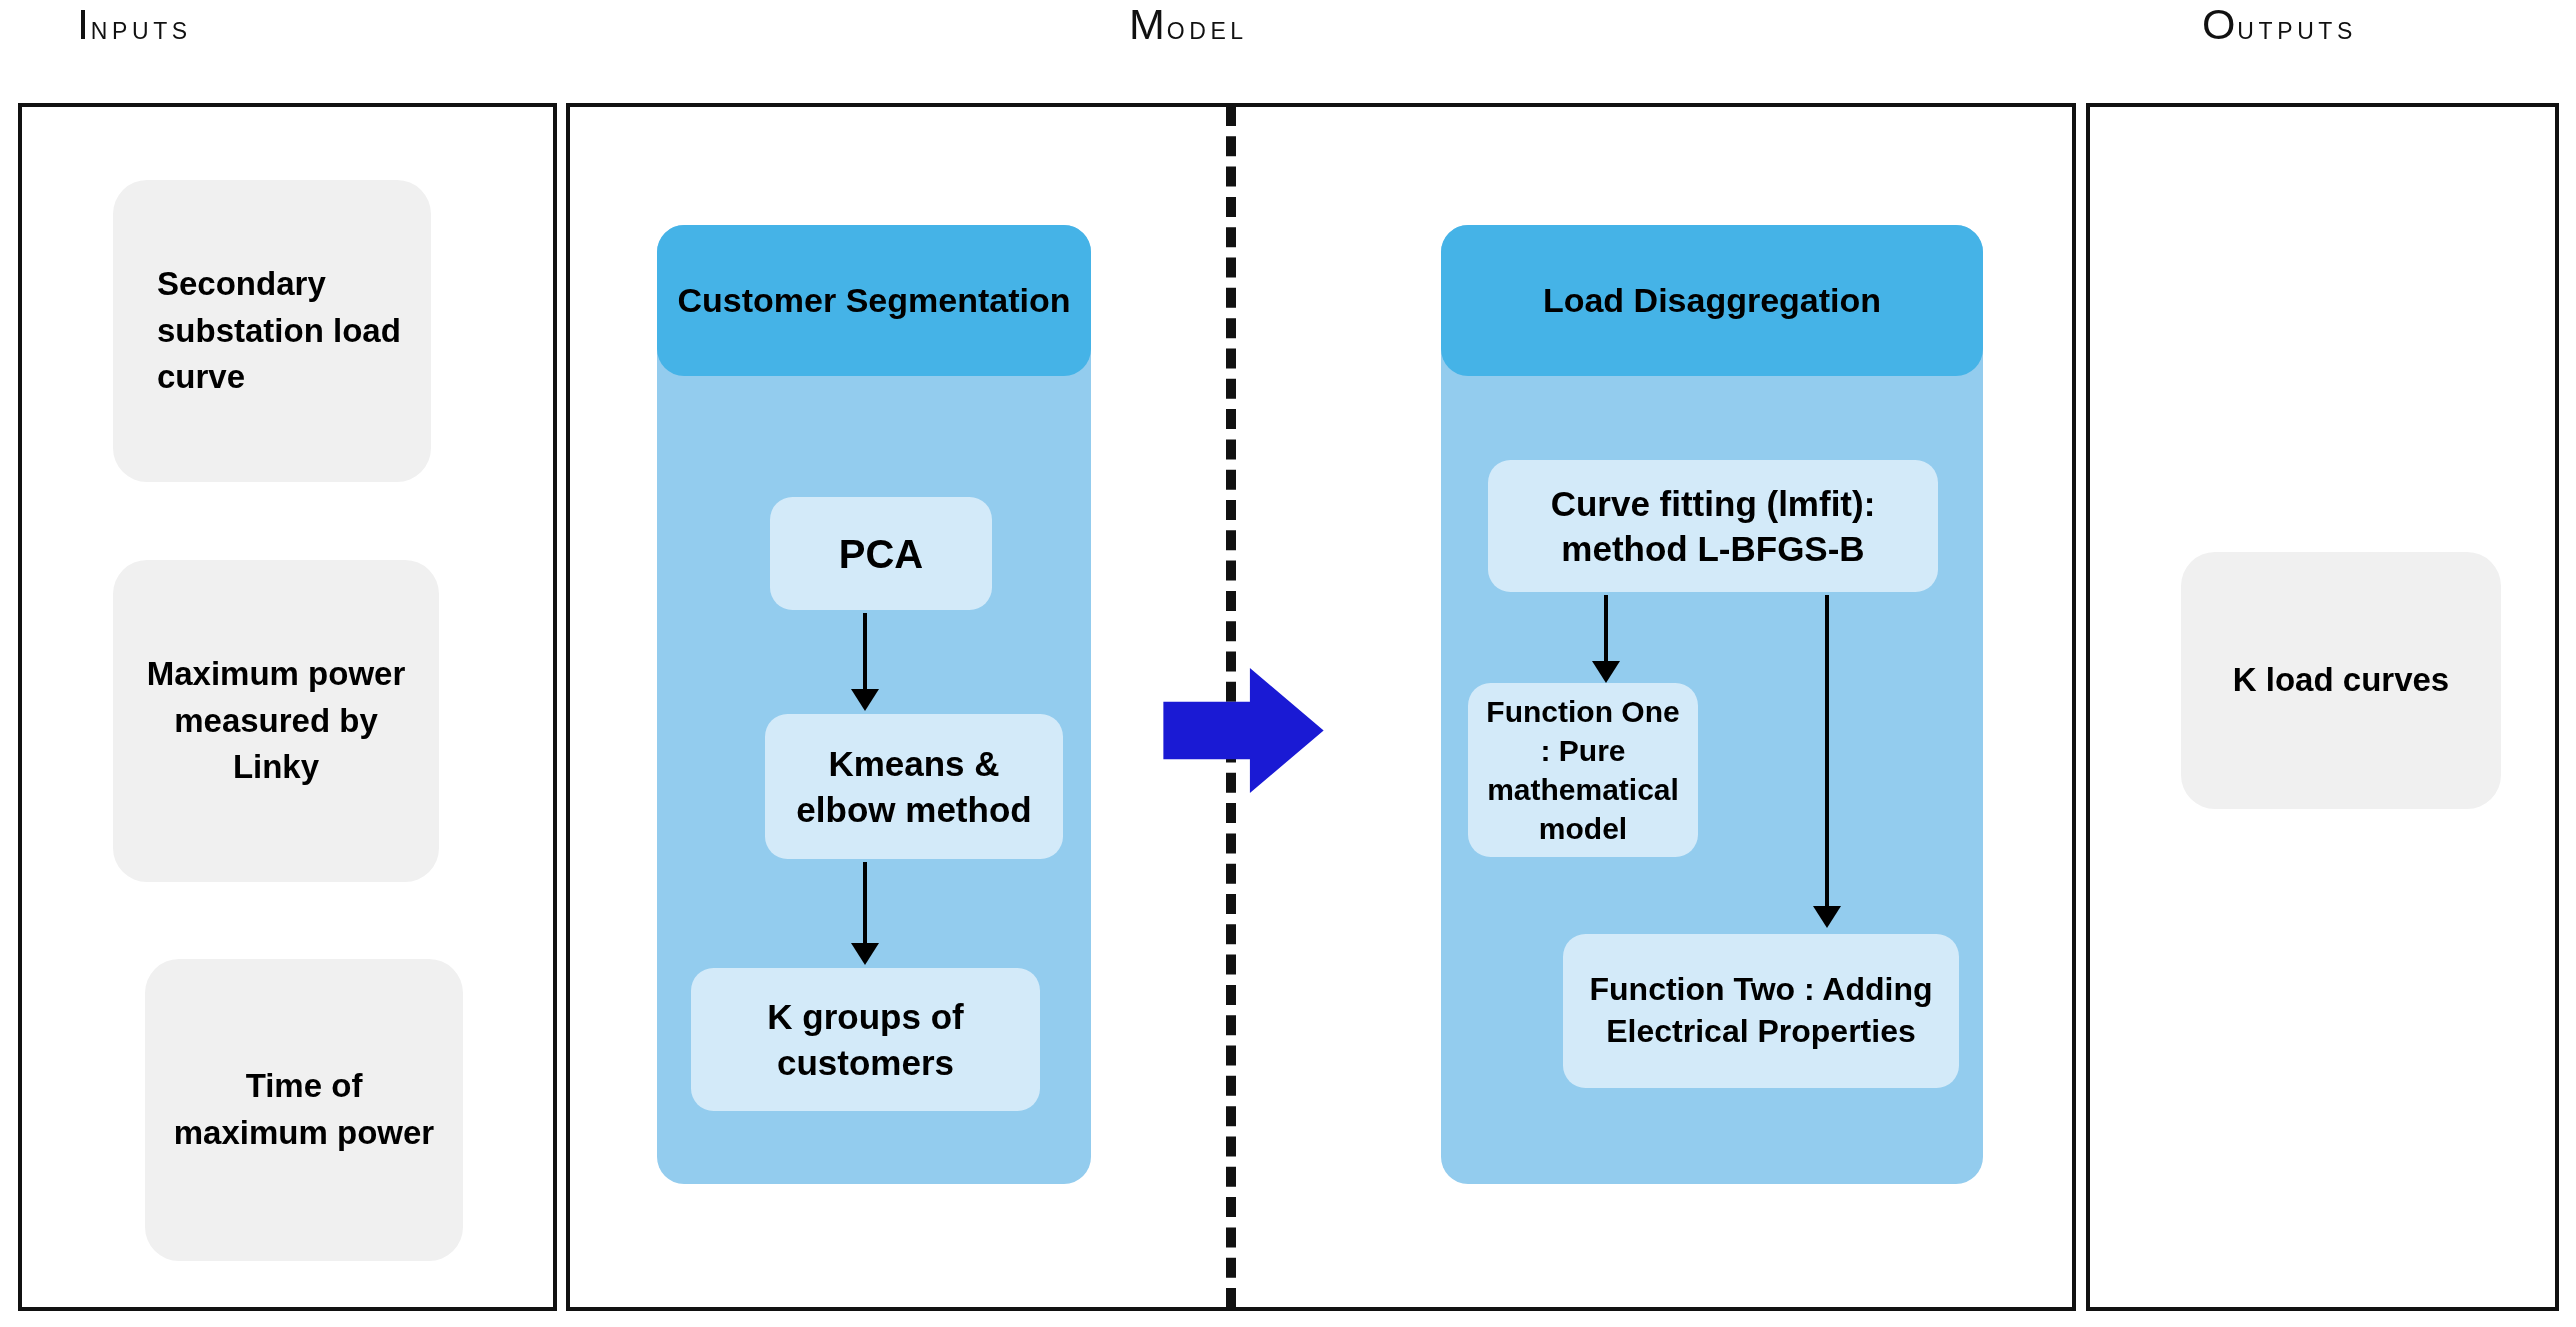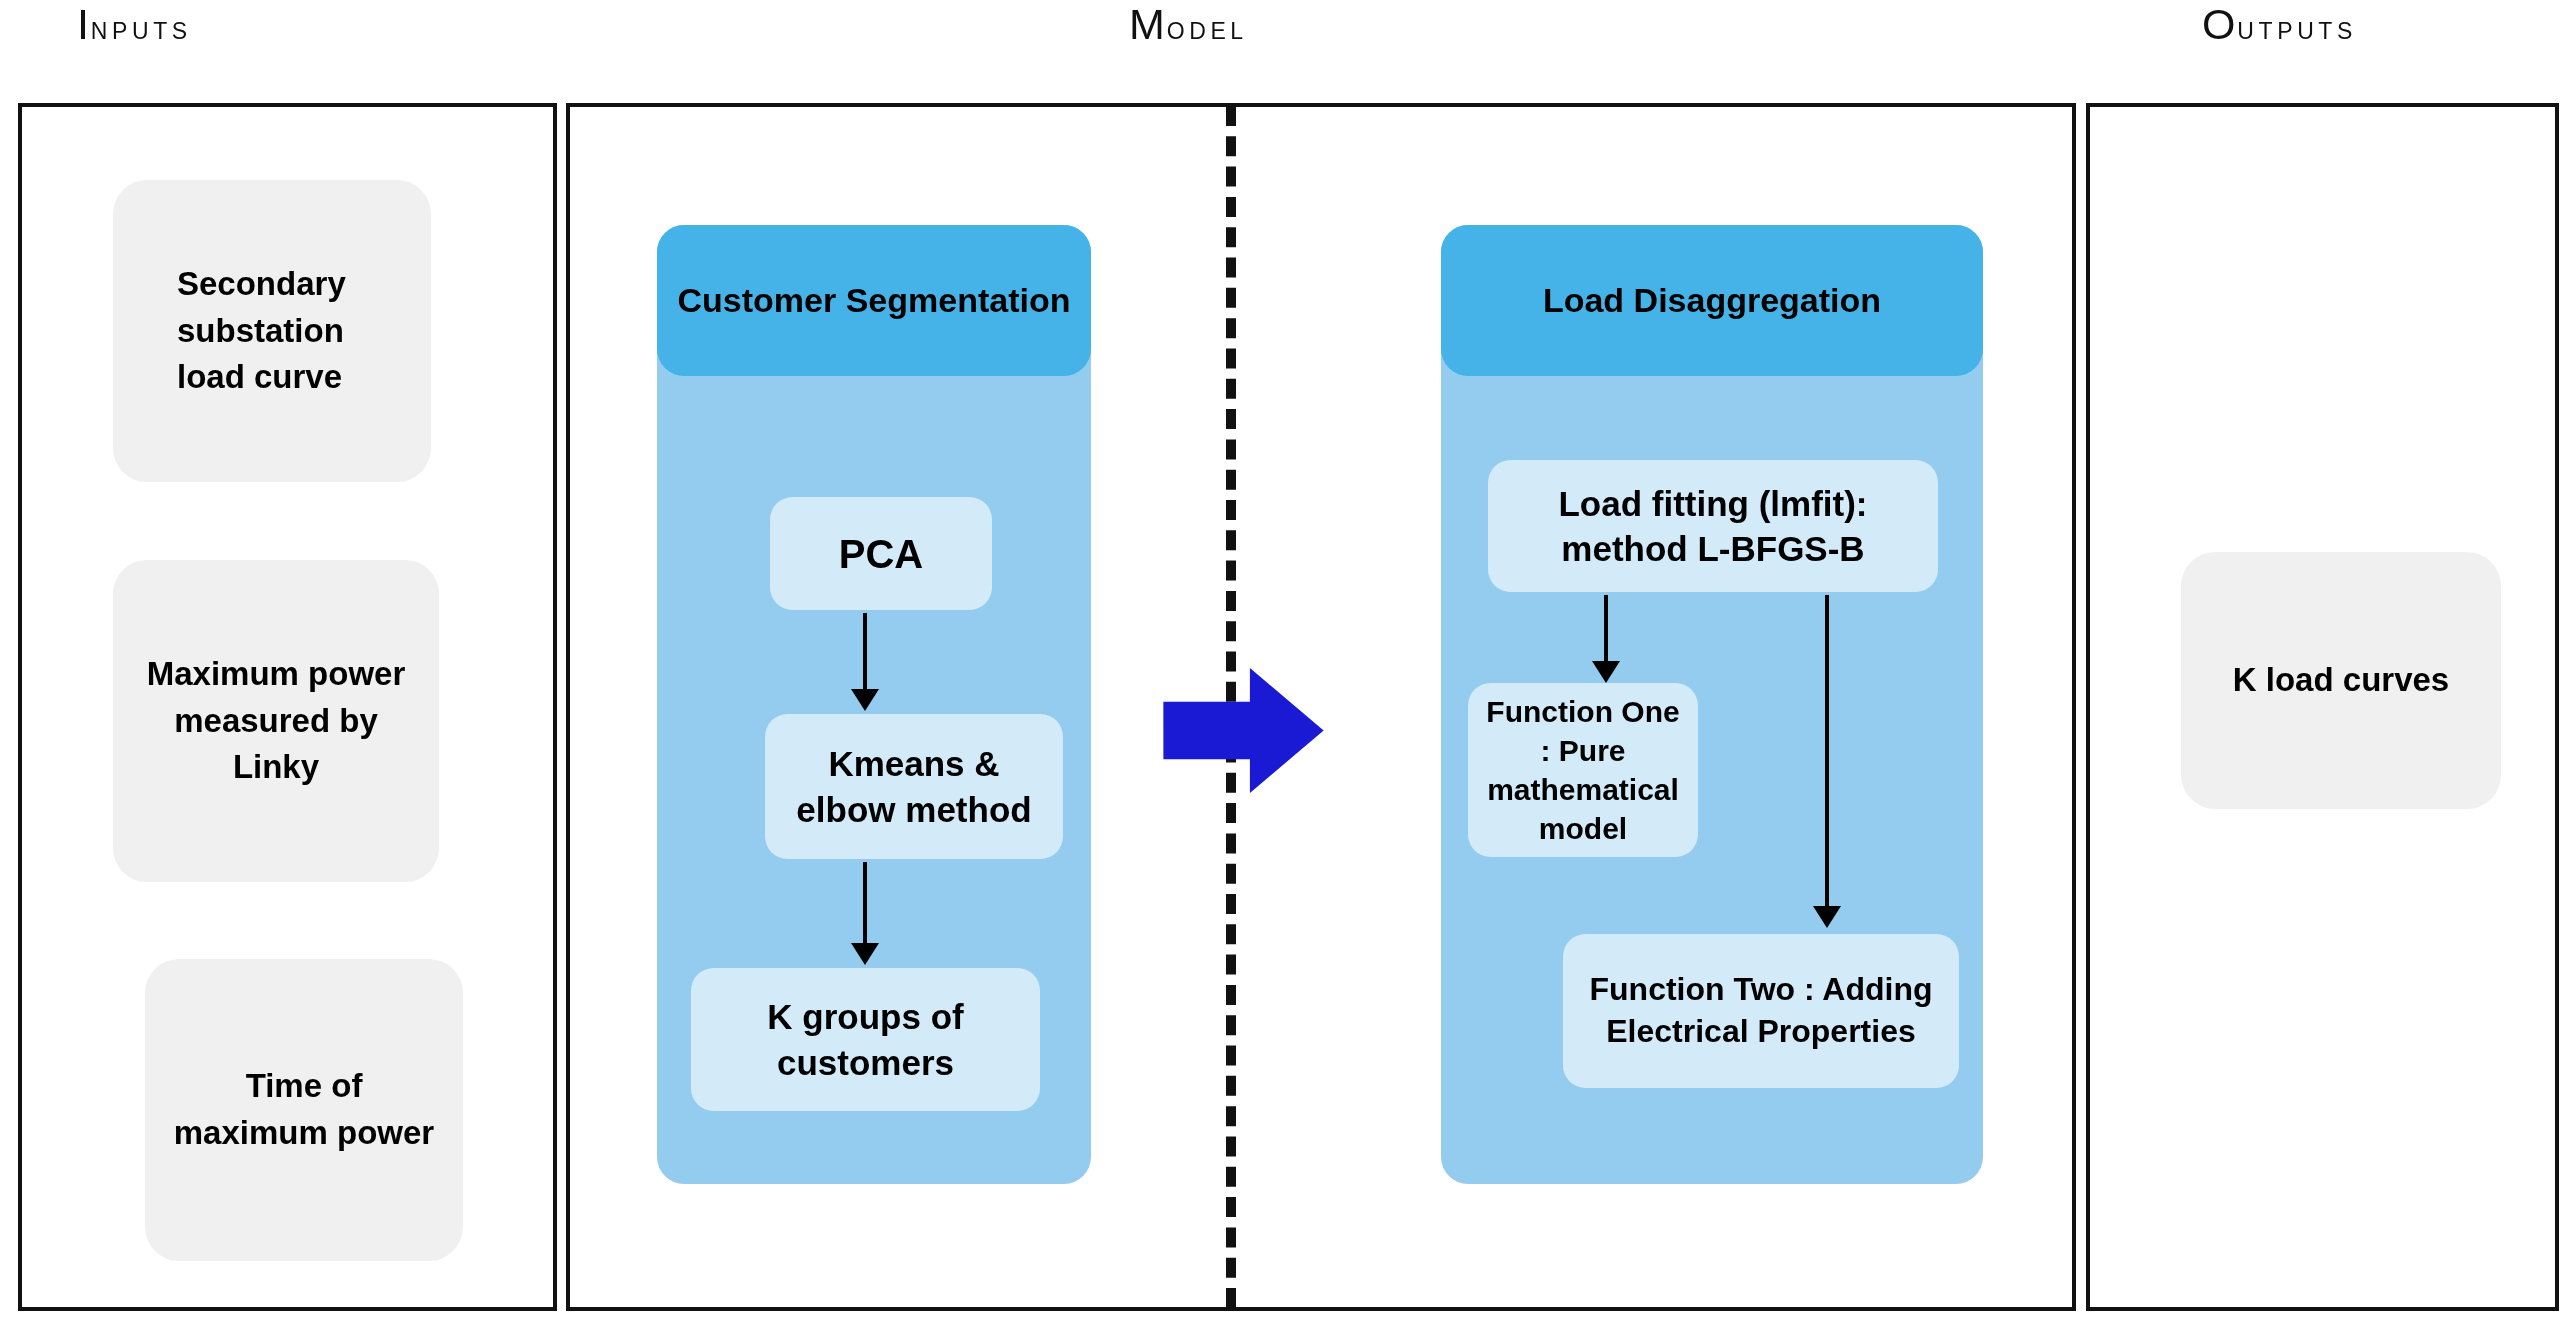--- a/index.html
+++ b/index.html
@@ -62,21 +62,21 @@
     box-sizing: border-box;
     display: flex;
     align-items: center;
     font-weight: bold;
     color: #000000;
     font-size: 33px;
     line-height: 1.42;
   }
   .gray-card.left-align {
     justify-content: flex-start;
-    padding-left: 64px;
+    padding-left: 44px;
     padding-right: 16px;
     text-align: left;
   }
   .gray-card.center-align {
     justify-content: center;
     text-align: center;
     padding-left: 19.3px;
     padding-right: 19.3px;
   }
 
@@ -223,21 +223,21 @@
     </svg>
   </div>
 
   <div class="stage" style="left:1441px; top:225px; width:542px; height:959px;">
 
     <div class="stage-header" style="height:151px;">
       <span>Load Disaggregation</span>
     </div>
 
     <div class="node" style="left:47px; top:235px; width:450px; height:132px; font-size:35px;">
-      <span>Load fitting (lmfit): method L-BFGS-B</span>
+      <span>Curve fitting (lmfit): method L-BFGS-B</span>
     </div>
 
     <div class="arrow-v" style="left:149px; top:370px; width:32px; height:88px;">
       <div class="shaft" style="height:68px;"></div>
       <div class="head"></div>
     </div>
 
     <div class="arrow-v" style="left:370px; top:370px; width:32px; height:333px;">
       <div class="shaft" style="height:312px;"></div>
       <div class="head"></div>

